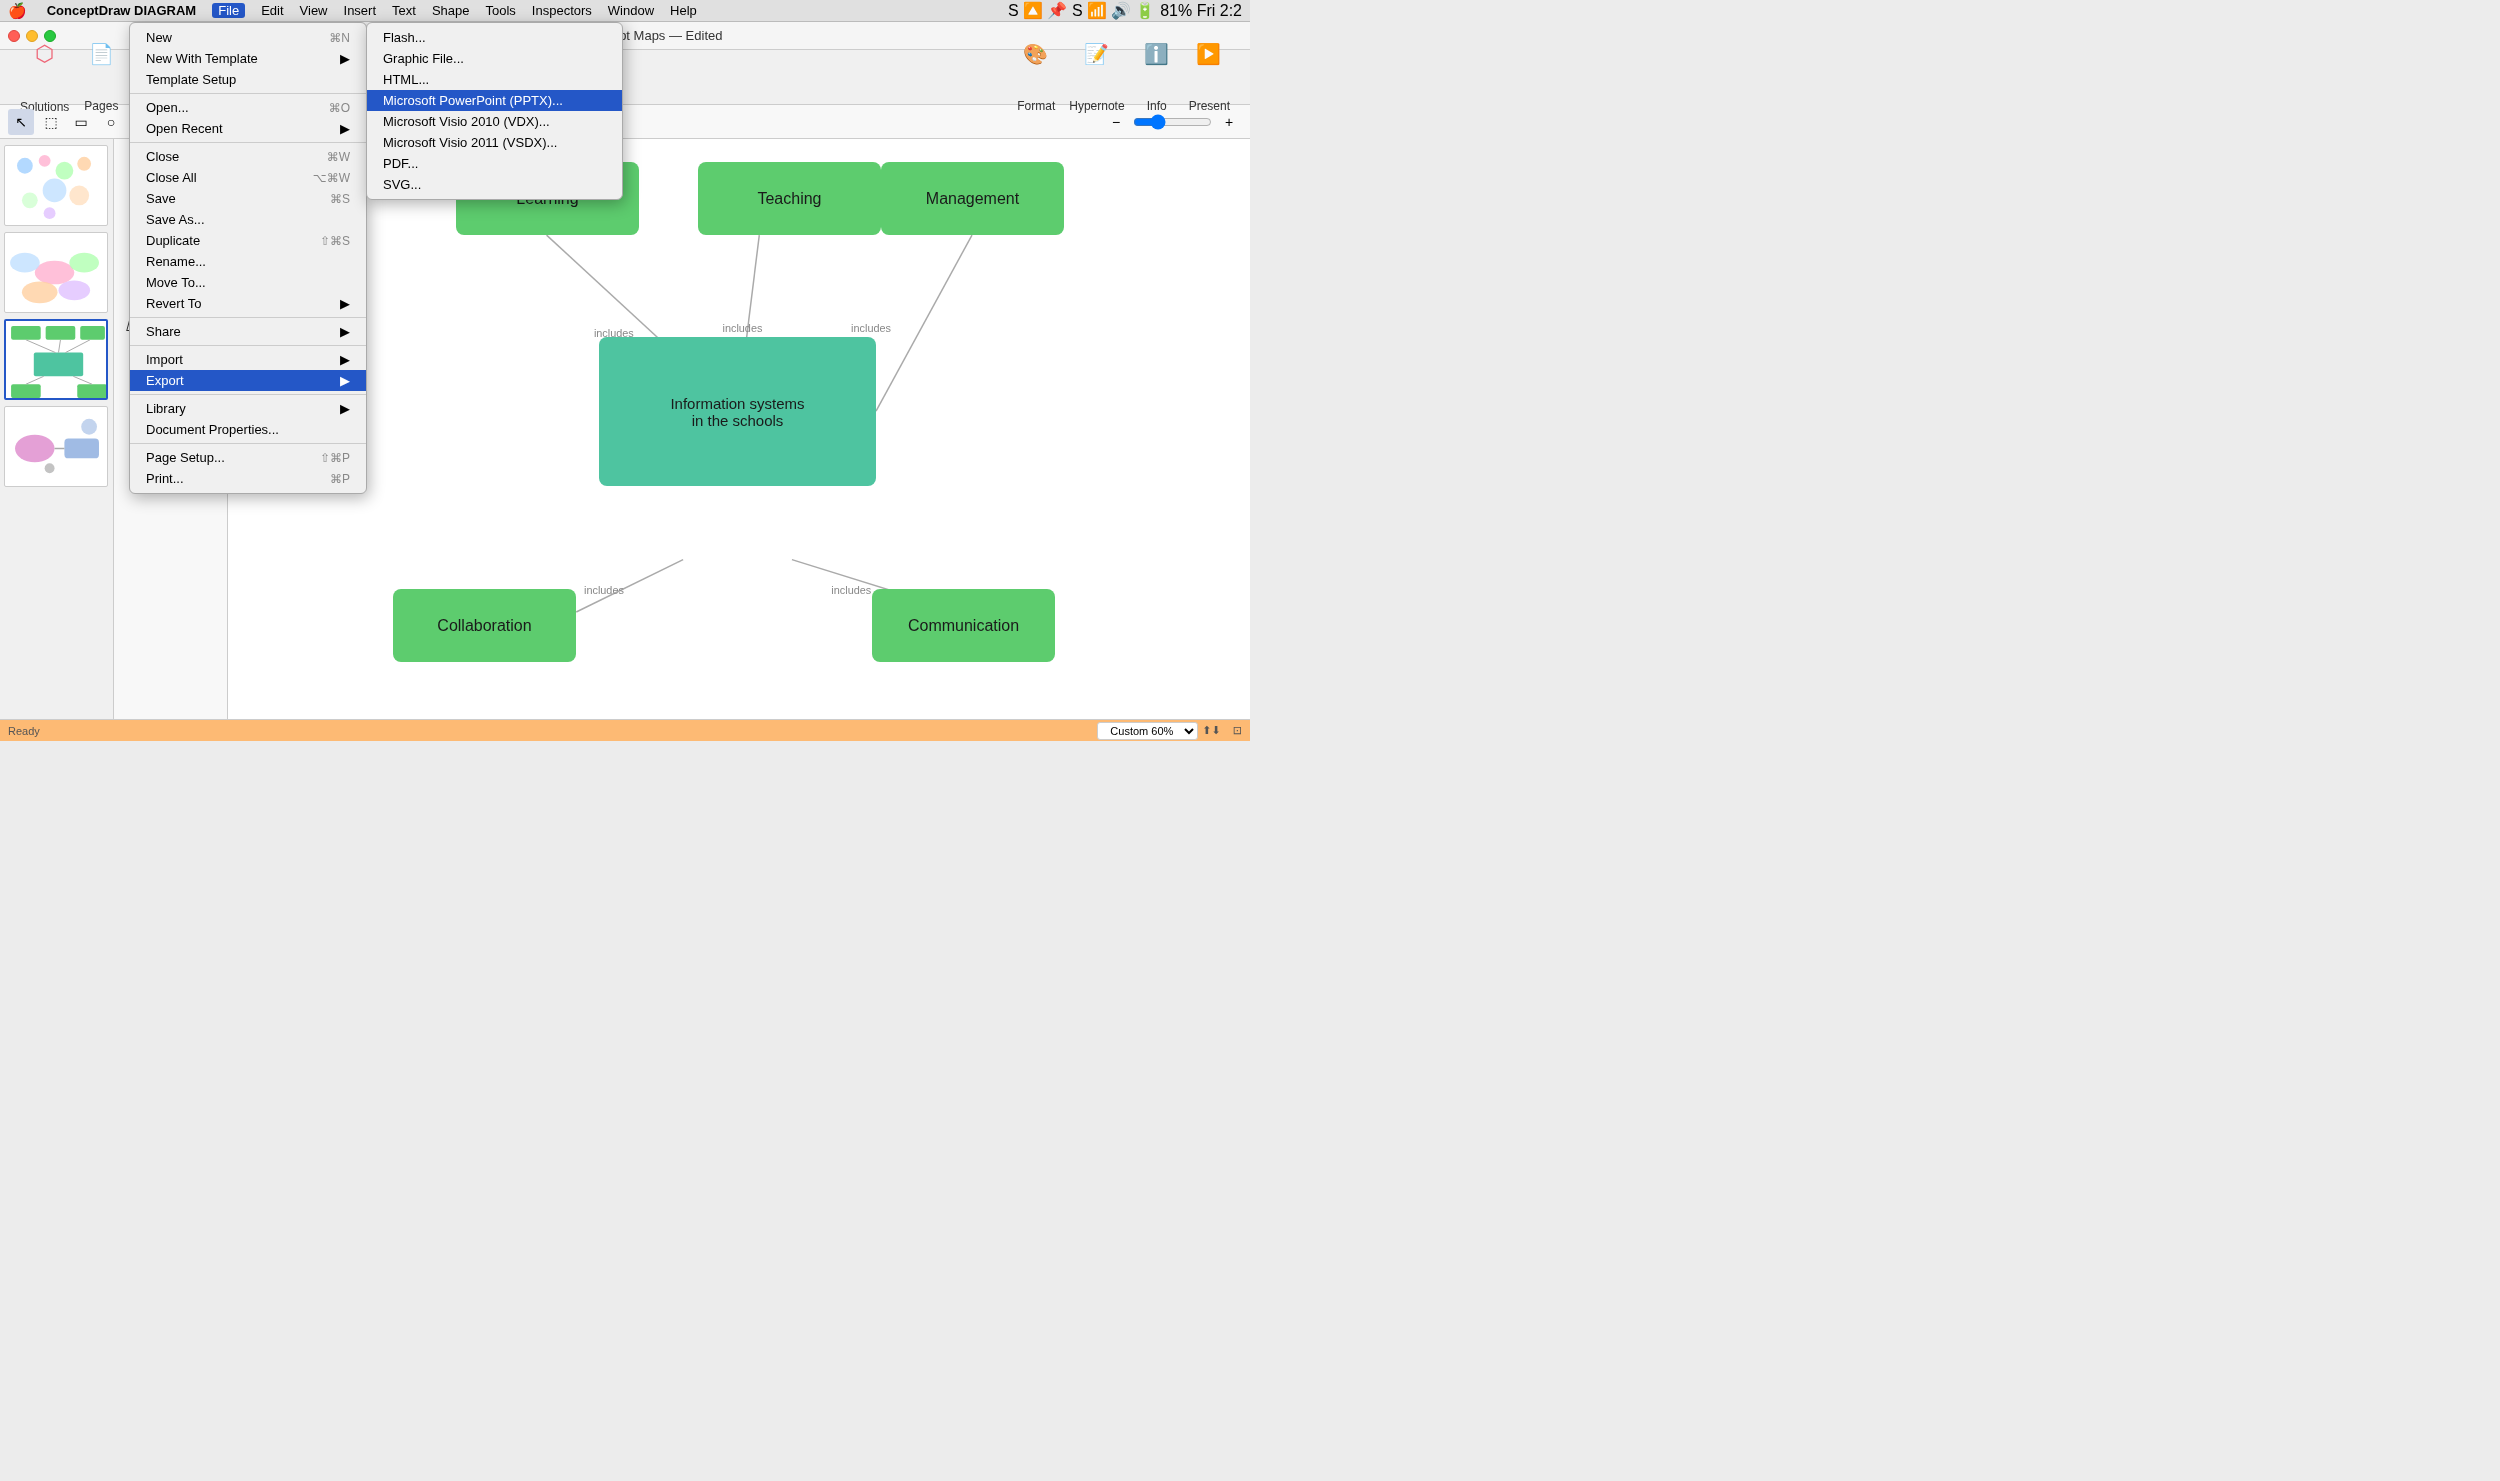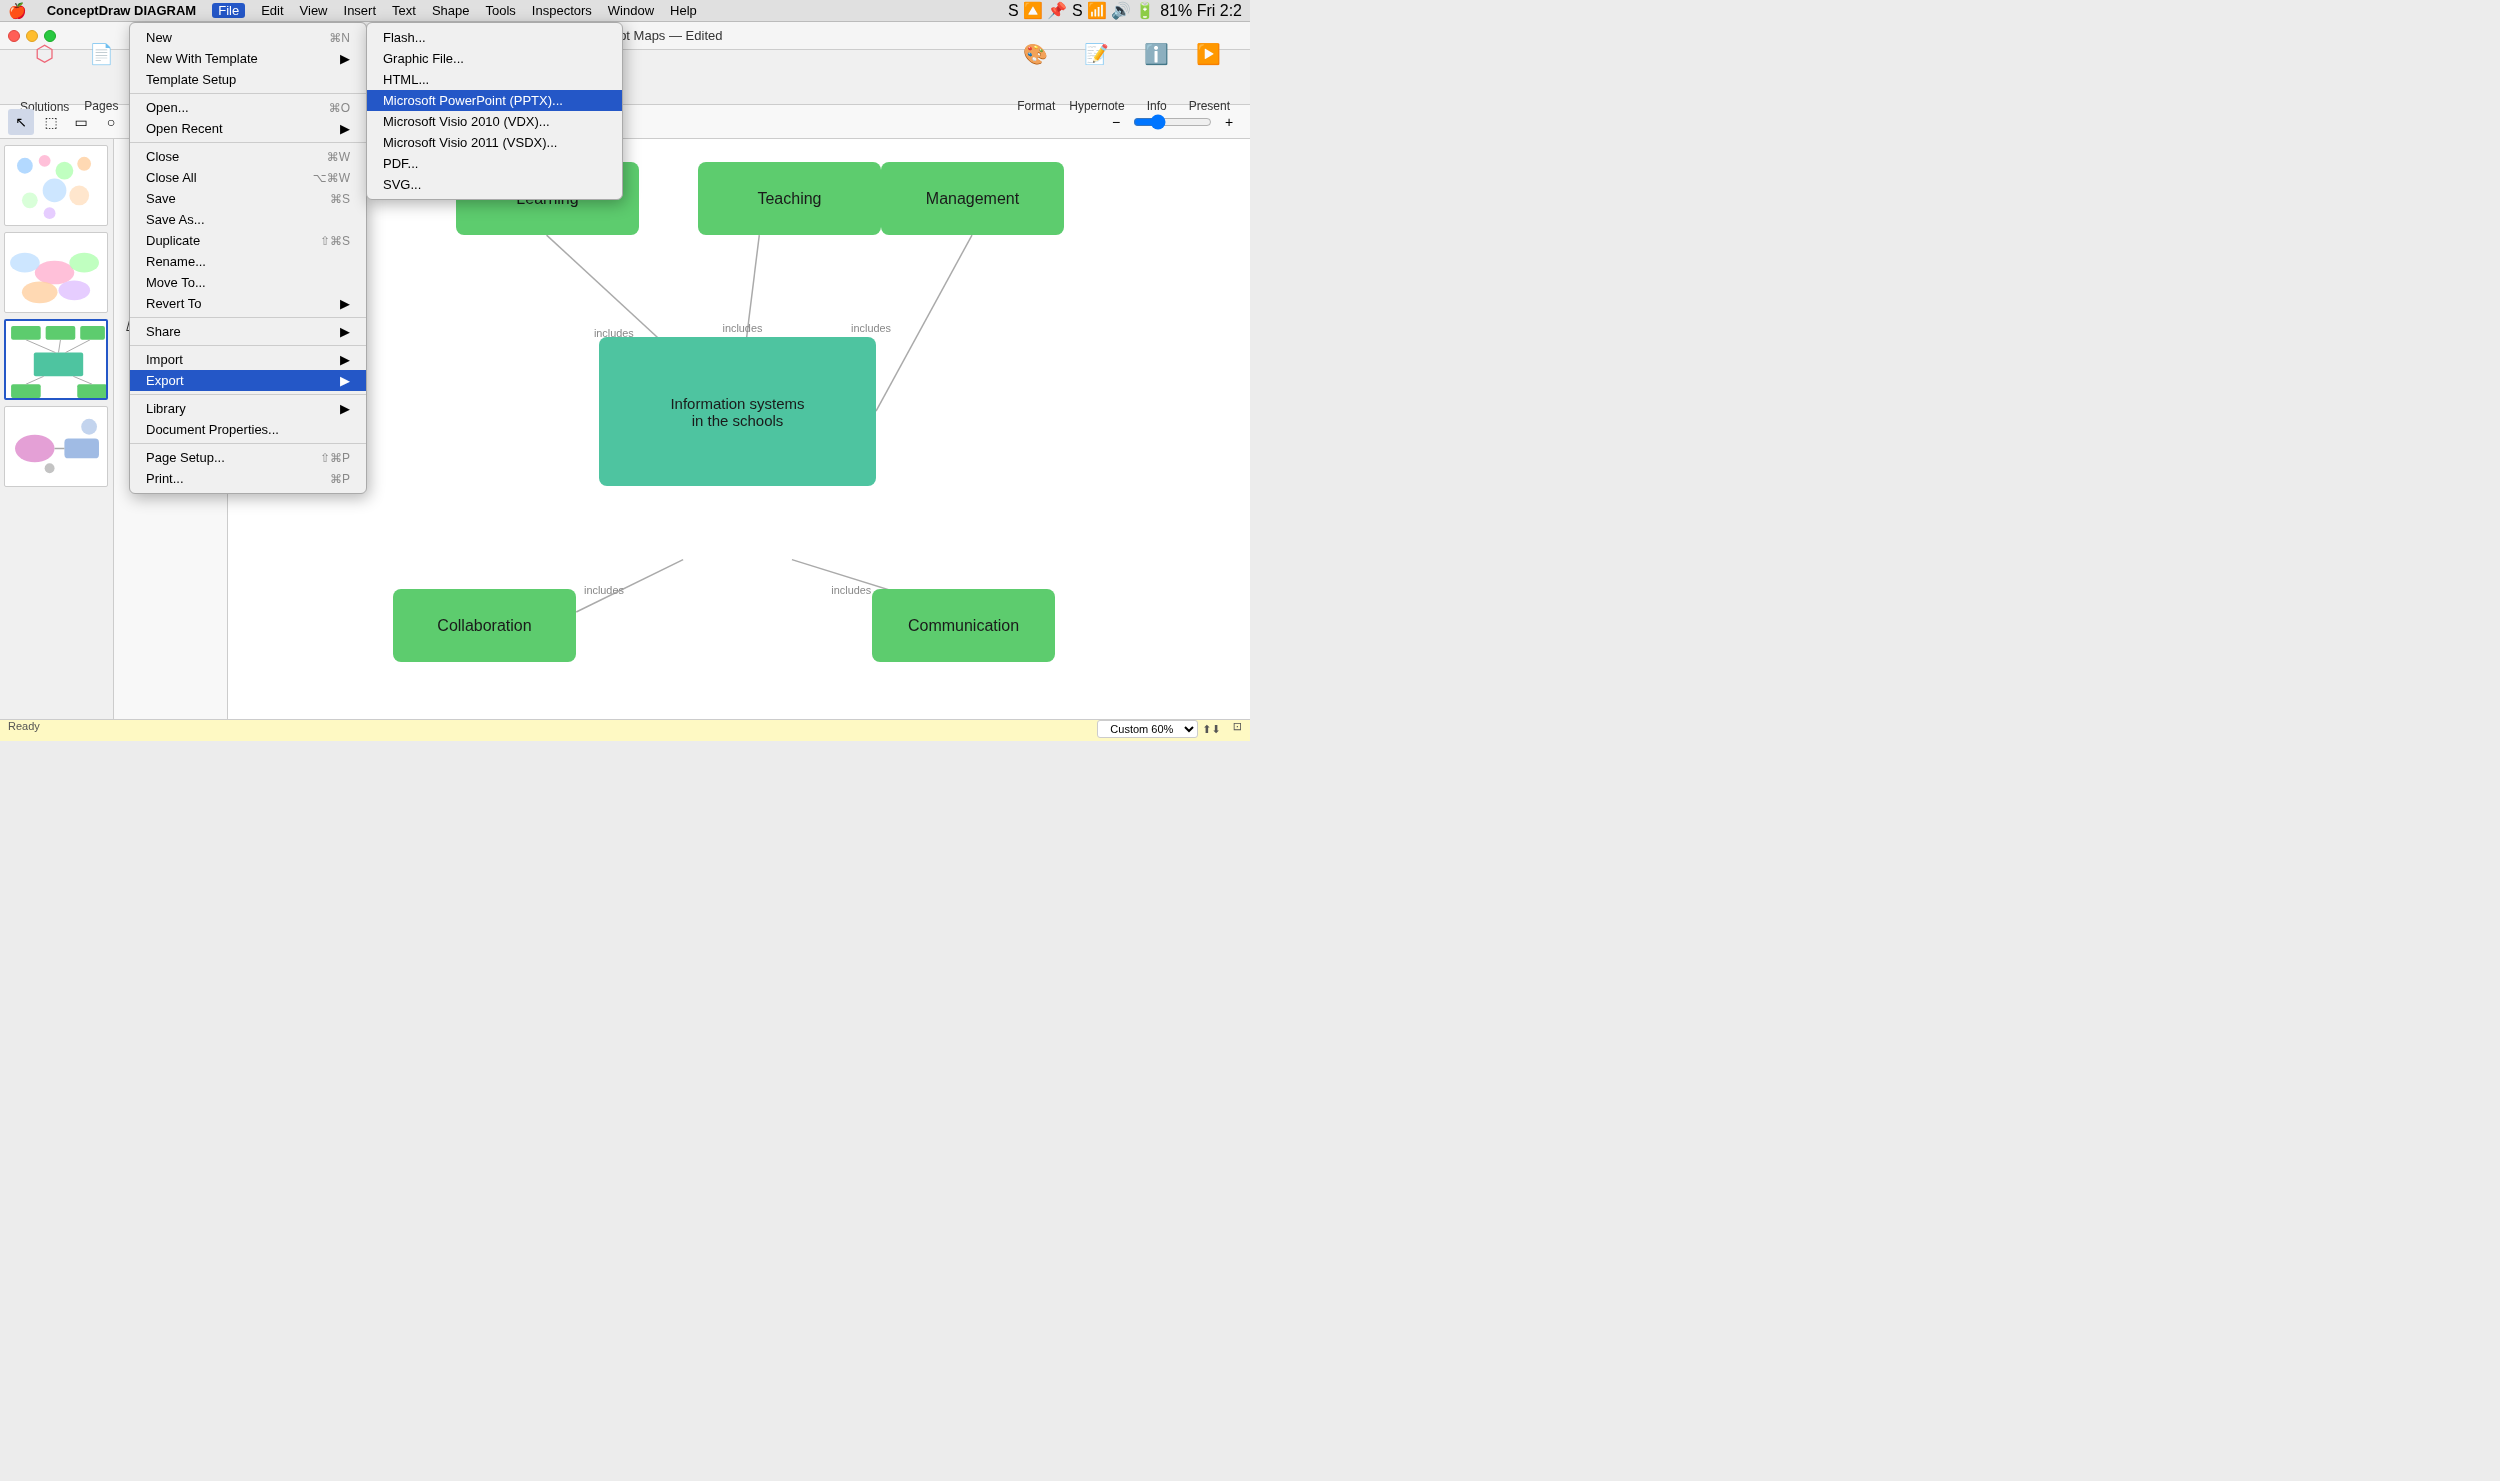--- a/index.html
+++ b/index.html
@@ -165,24 +165,24 @@
       font-weight: 500;
       color: #1a1a1a;
       cursor: pointer;
     }
     .node-green { background: #5dcc6e; }
     .node-center { background: #4ec4a0; }
 
     
     .status-bar {
       height: 22px;
-      background: #fef9c3;
+      background: #fdba74;
       border-top: 1px solid #ccc;
       display: flex;
-      align-items: flex-start;
+      align-items: center;
       padding: 0 8px;
       font-size: 11px;
       color: #555;
       gap: 8px;
     }
     .zoom-selector {
       display: flex;
       align-items: center;
       gap: 4px;
       margin-left: auto;

